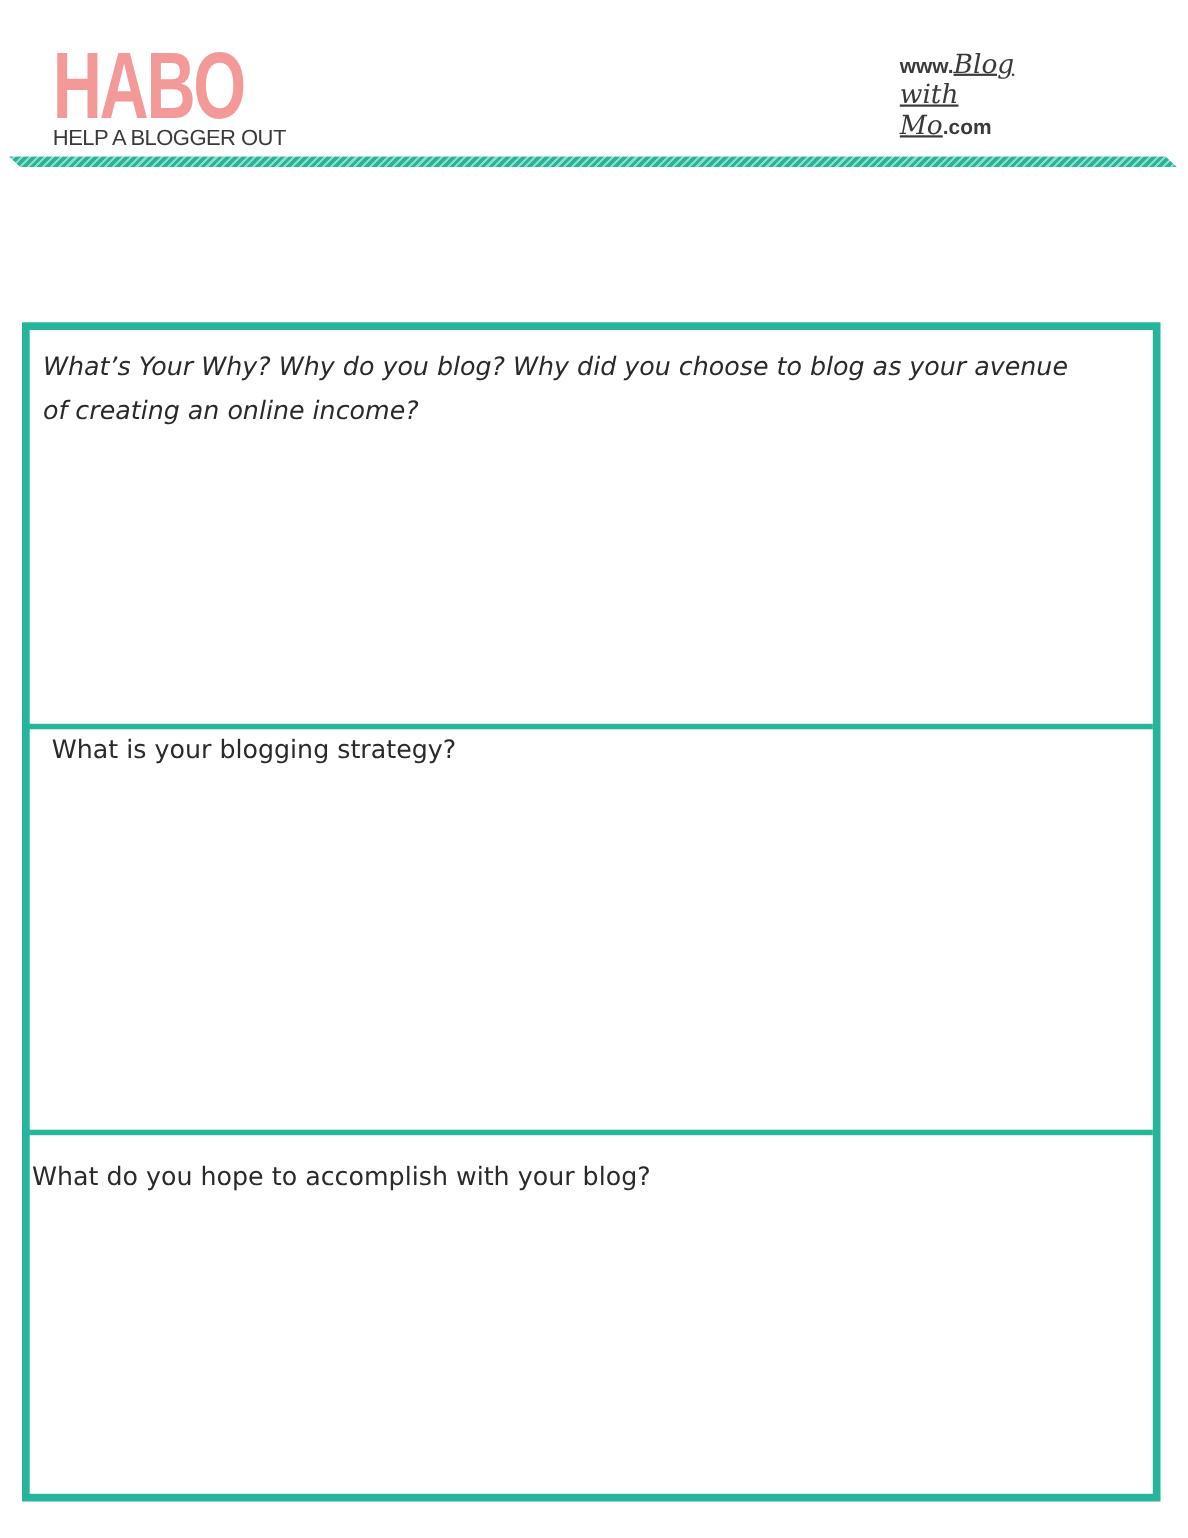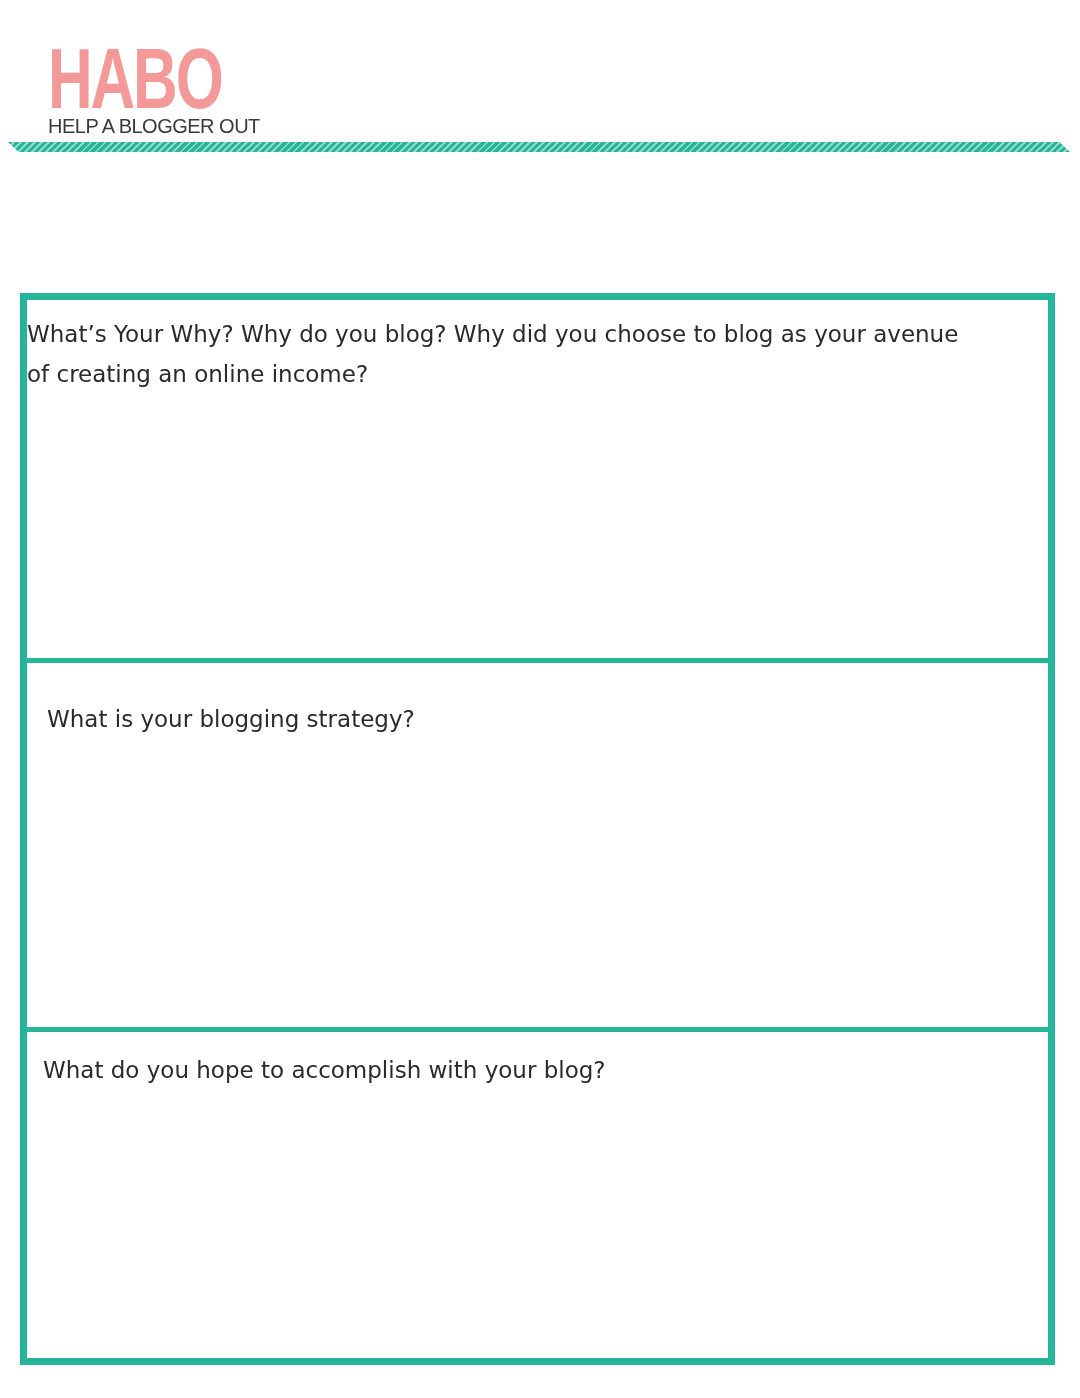--- a/index.html
+++ b/index.html
@@ -17,31 +17,34 @@
     .divider { position: absolute; left: -7px; width: calc(100% + 7px); height: 5px; background: #26b59a; }
     .question { position: absolute; font-family: "DejaVu Sans", sans-serif; font-size: 23px; line-height: 40px; color: #2a2a2a; font-weight: normal; }
     .answer-area { position: absolute; left: 10px; right: 10px; border: none; background: transparent; resize: none; outline: none; }
   </style>
 </head>
 <body>
 
 <div class="header">
   <div class="habo">HABO</div>
   <div class="tagline">HELP A BLOGGER OUT</div>
+  <div class="site">
+    <span>www.</span><span class="mid">Blog with Mo</span><span>.com</span>
+  </div>
   <div class="stripe"></div>
 </div>
 
 <div class="frame">
   <div class="section" style="top:0; height:358px;">
-    <div class="question" style="left:0; top:14px; width:960px;">What’s Your Why? Why do you blog? Why did you choose to blog as your avenue of creating an online income?</div>
+    <div class="question" style="left:12px; top:14px; width:960px;font-style:italic;">What’s Your Why? Why do you blog? Why did you choose to blog as your avenue of creating an online income?</div>
     <textarea class="answer-area" style="top: 100px; height: 245px;"></textarea>
   </div>
   <div class="divider" style="top:358px;"></div>
-  <div class="section" style="top:381px; height:456px;">
+  <div class="section" style="top:344px; height:456px;">
     <div class="question" style="left:20px; top:18px; width:960px;">What is your blogging strategy?</div>
     <textarea class="answer-area" style="top: 70px; height: 280px;"></textarea>
   </div>
   <div class="divider" style="top:727px;"></div>
   <div class="section" style="top:732px; height:326px;">
-    <div class="question" style="left:16px; top:18px; width:960px;">What do you hope to accomplish with your blog?</div>
+    <div class="question" style="left:2px; top:18px; width:960px;">What do you hope to accomplish with your blog?</div>
     <textarea class="answer-area" style="top: 70px; height: 245px;"></textarea>
   </div>
 </div>
 
 </body></html>

